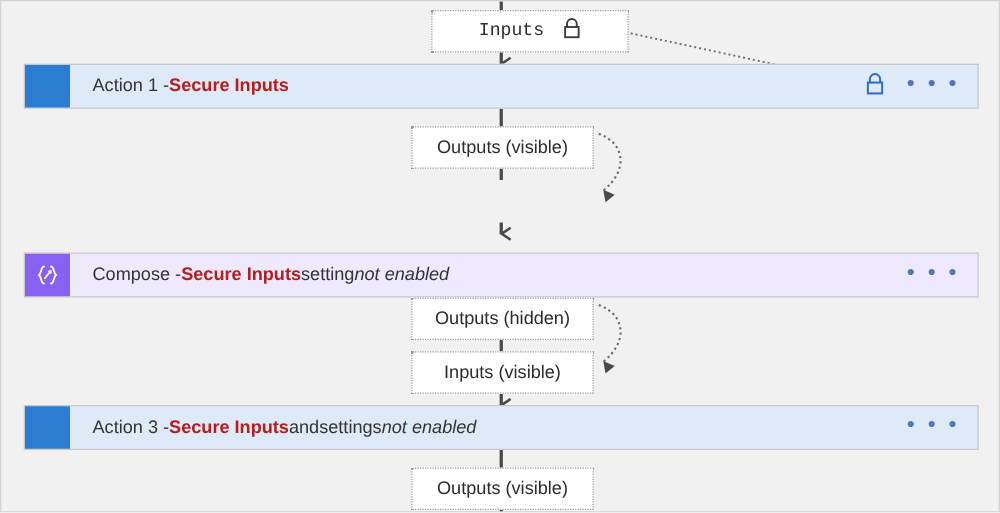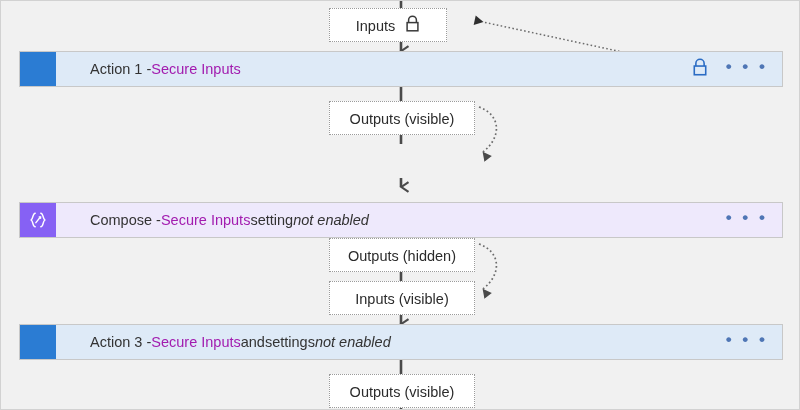--- a/index.html
+++ b/index.html
@@ -61,26 +61,26 @@
     display: flex;
     align-items: center;
     justify-content: center;
   }
   .bar-icon.blue   { background: #2b7cd3; }
   .bar-icon.purple { background: #8661f4; }
   .bar-title {
     flex: 1;
     display: flex;
     align-items: center;
-    padding-left: 34px;
+    padding-left: 18px;
     font-size: 14.5px;
     color: #333333;
     white-space: nowrap;
   }
-  .bar-title b  { font-weight: normal; color: #a21caf; }
+  .bar-title b  { font-weight: bold; color: #b91c1c; }
   .bar-title i  { }
   .bar-right {
     display: flex;
     align-items: center;
     gap: 18px;
     padding-right: 14px;
   }
   .ellipsis {
     letter-spacing: 3px;
     font-size: 17px;
@@ -128,21 +128,21 @@
 
     <line x1="400" y1="407" x2="400" y2="410" stroke="#4a4a4a" stroke-width="2.6"></line>
 
     <line x1="728" y1="74" x2="482" y2="21" stroke="#6b6b6b" stroke-width="1.5" stroke-dasharray="1.6 2.4" marker-end="url(#arrowLeftSolidTri)"></line>
 
     <path d="M478,106 C500,114 501,136 482,151" fill="none" stroke="#6b6b6b" stroke-width="1.7" stroke-dasharray="1.7 2.6" marker-end="url(#arrowDotted)"></path>
 
     <path d="M478,243 C500,251 501,273 482,288" fill="none" stroke="#6b6b6b" stroke-width="1.7" stroke-dasharray="1.7 2.6" marker-end="url(#arrowDotted)"></path>
   </svg>
 
-  <div class="dbox" style="left:328px; top:7px; width:118px;">
+  <div class="dbox" style="left:344px; top:7px; width:158px;font-family:Liberation Mono, monospace;">
     <span class="lbl">Inputs</span>
     <span class="lock-glyph">
       <svg width="15" height="17" viewBox="0 0 15 17">
         <path d="M3.6,7.5 V5.1 a3.9,3.9 0 0 1 7.8,0 V7.5" fill="none" stroke="#3a3a3a" stroke-width="1.5"></path>
         <rect x="2.1" y="7.6" width="10.8" height="8.2" fill="none" stroke="#3a3a3a" stroke-width="1.5"></rect>
       </svg>
     </span>
   </div>
 
   <div class="bar blue" style="top:50px;">

